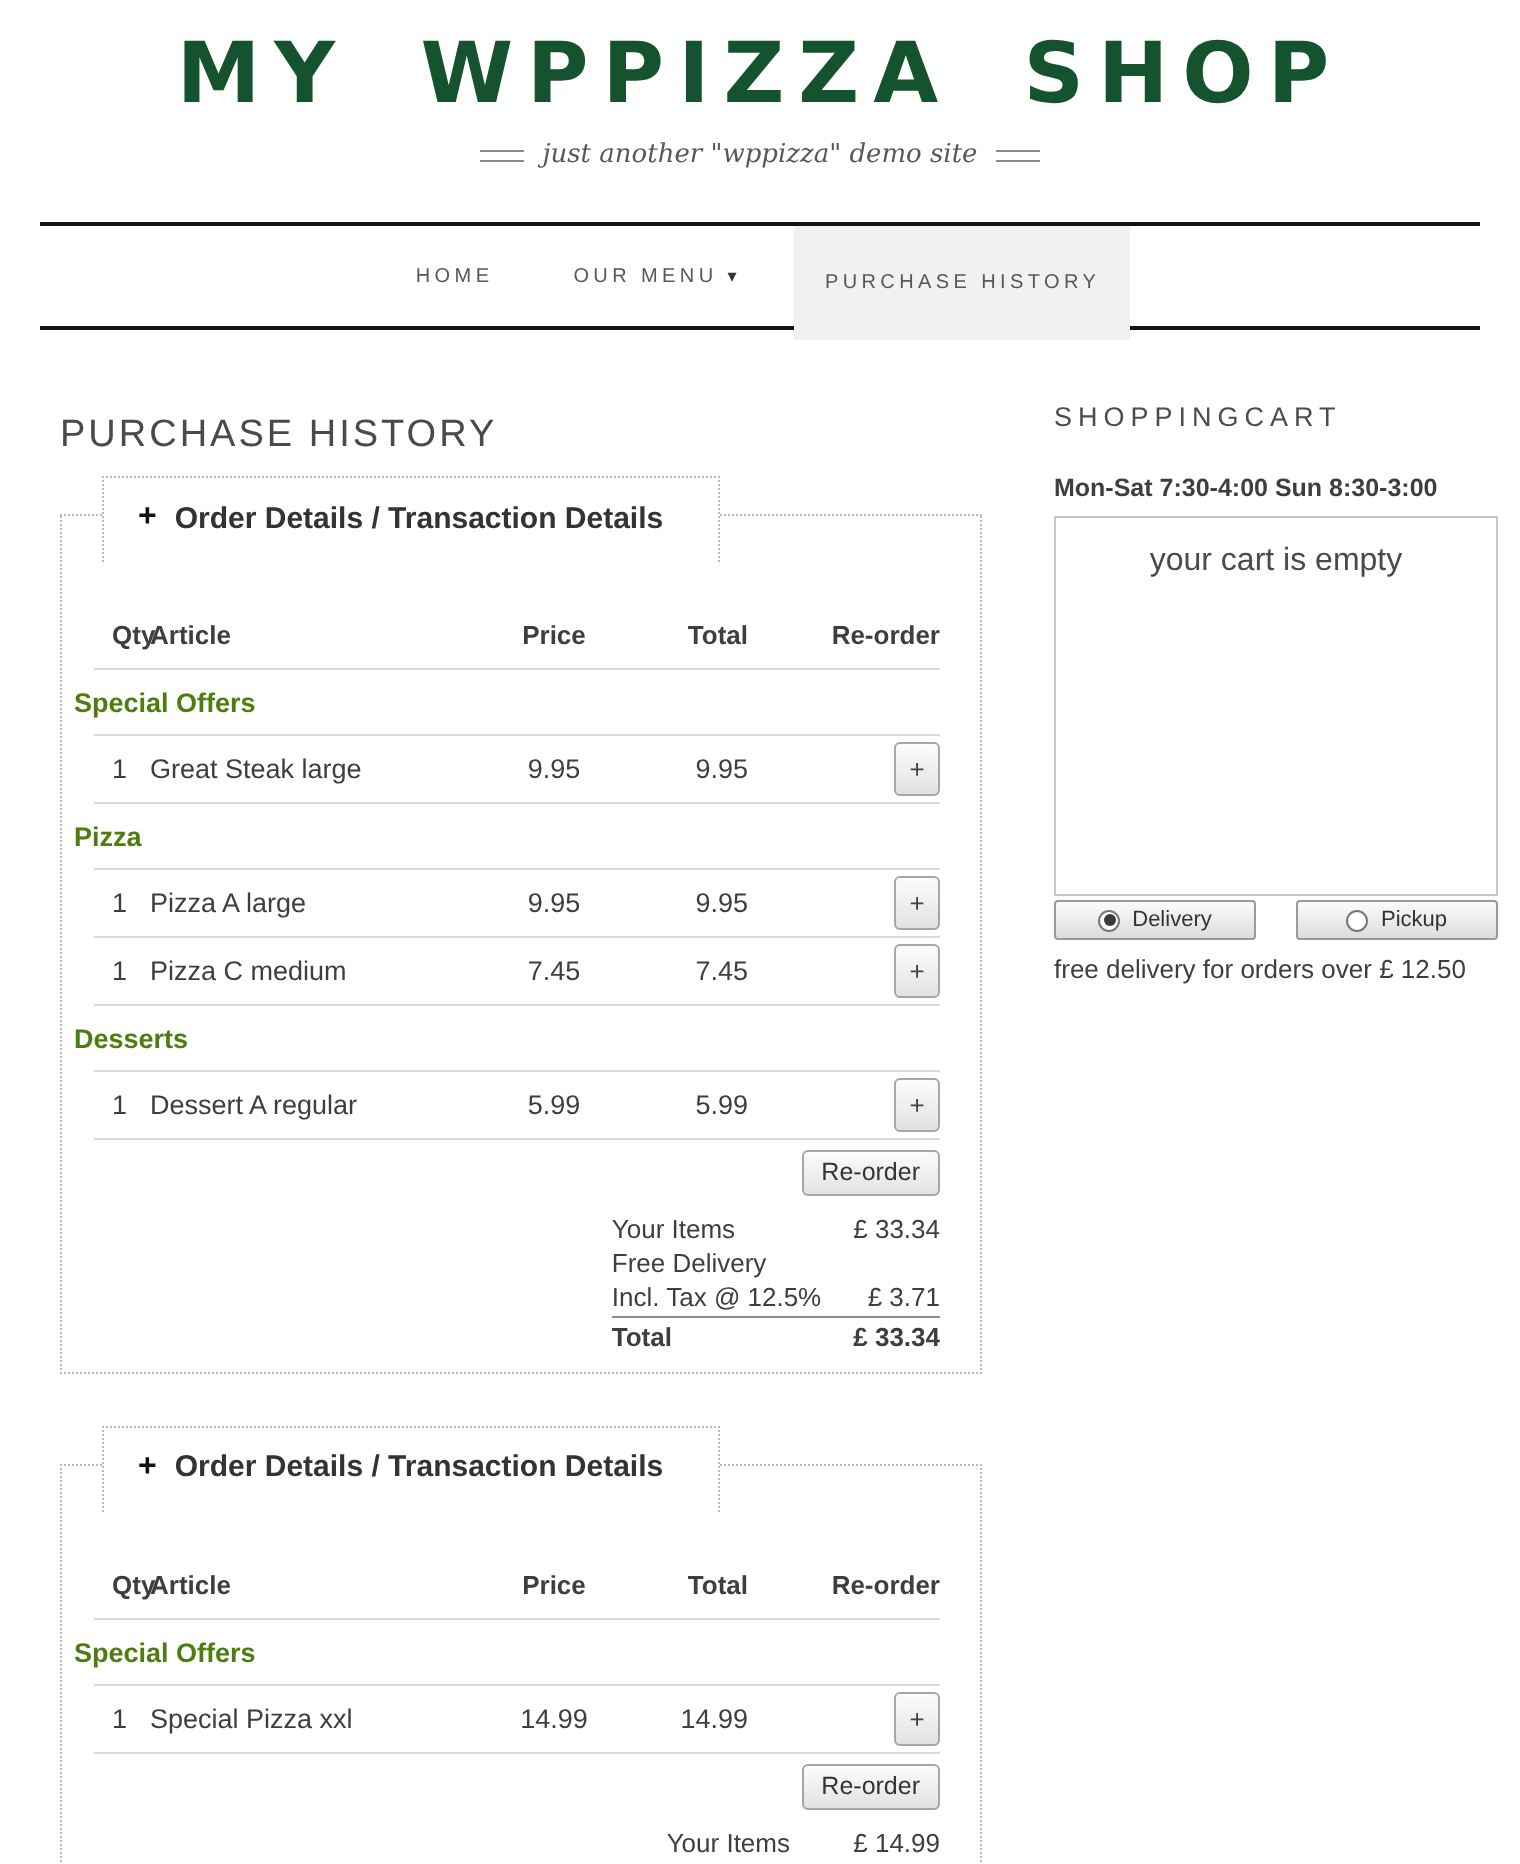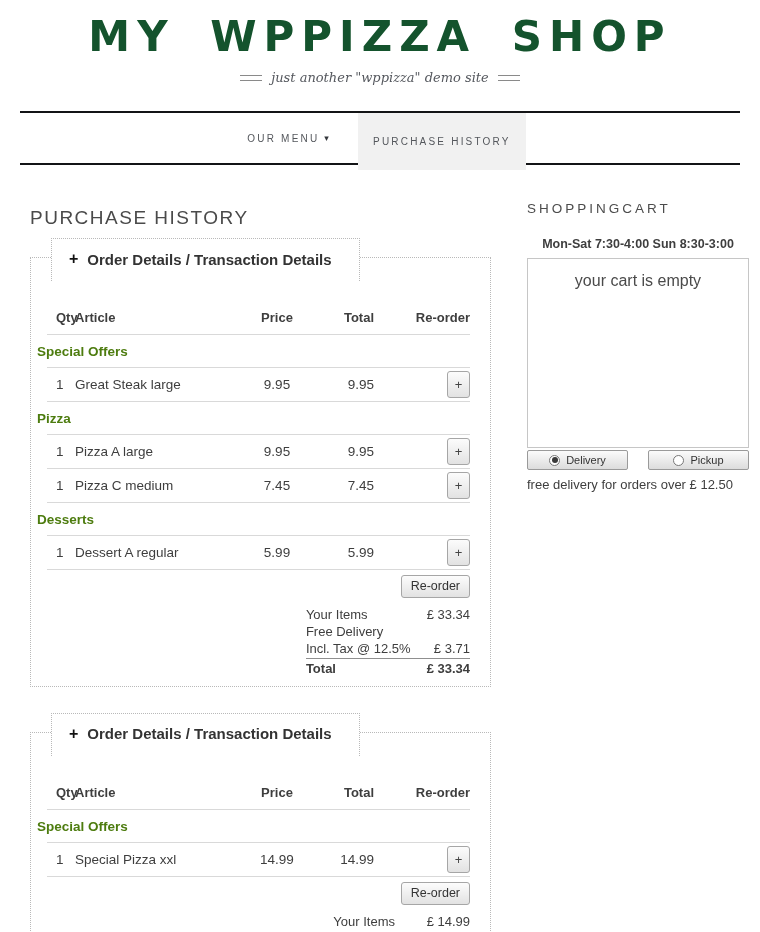--- a/index.html
+++ b/index.html
@@ -58,21 +58,21 @@
   .totals { margin-top:9px; display:flex; flex-direction:column; align-items:flex-end; font-size:13px; color:#3e3e3e; }
   .totals-grid { display:table; }
   .totals-row { display:table-row; }
   .t-label { display:table-cell; text-align:left; padding:1px 16px 1px 0; line-height:1.15; }
   .t-value { display:table-cell; text-align:right; line-height:1.15; }
   .totals-row.total .t-label, .totals-row.total .t-value { font-weight:700; border-top:1px solid #8f8f8f; padding-top:3px; }
 
   
   .sidebar { width:222px; flex:0 0 222px; margin-left:36px; }
   .cart-title { margin:-6px 0 0; font-size:13.5px; font-weight:400; letter-spacing:3px; color:#4c4c4c; }
-  .cart-hours { margin-top:21px; text-align:center; font-size:12.5px; font-weight:600; color:#3e3e3e; }
+  .cart-hours { margin-top:21px; font-size:12.5px; font-weight:600; color:#3e3e3e; }
   .cart-box { margin-top:7px; border:1px solid #c6c6c6; height:175px; padding-top:13px; text-align:center;
               font-size:16px; color:#4a4a4a; }
   .cart-buttons { display:flex; gap:20px; margin-top:2px; }
   .cart-btn { flex:1; height:20px; display:flex; align-items:center; justify-content:center; gap:6px;
               font-size:11px; color:#333; background:linear-gradient(#fbfbfb,#dcdcdc); border:1px solid #9a9a9a;
               border-radius:2px; cursor:pointer; font-family:inherit; padding:0; }
   .radio { width:9px; height:9px; border:1px solid #777; border-radius:50%; background:#fff; position:relative; display:inline-block; }
   .radio.on::after { content:""; position:absolute; left:1.5px; top:1.5px; right:1.5px; bottom:1.5px; background:#3a3a3a; border-radius:50%; }
   .cart-note { margin-top:7px; font-size:13px; color:#3e3e3e; }
 </style>
@@ -84,20 +84,21 @@
   <header class="site-header">
     <h1 class="site-title">MY WPPIZZA SHOP</h1>
     <div class="tagline">
       <span class="tag-rule"></span>
       <span>just another "wppizza" demo site</span>
       <span class="tag-rule"></span>
     </div>
   </header>
 
   <nav class="main-nav">
+    <a class="nav-item">HOME</a>
     <a class="nav-item">
       <span>OUR MENU</span>
       <span class="caret">▾</span>
     </a>
     <a class="nav-item active">PURCHASE HISTORY</a>
   </nav>
 
   <div class="content">
 
     <main class="main-col">

